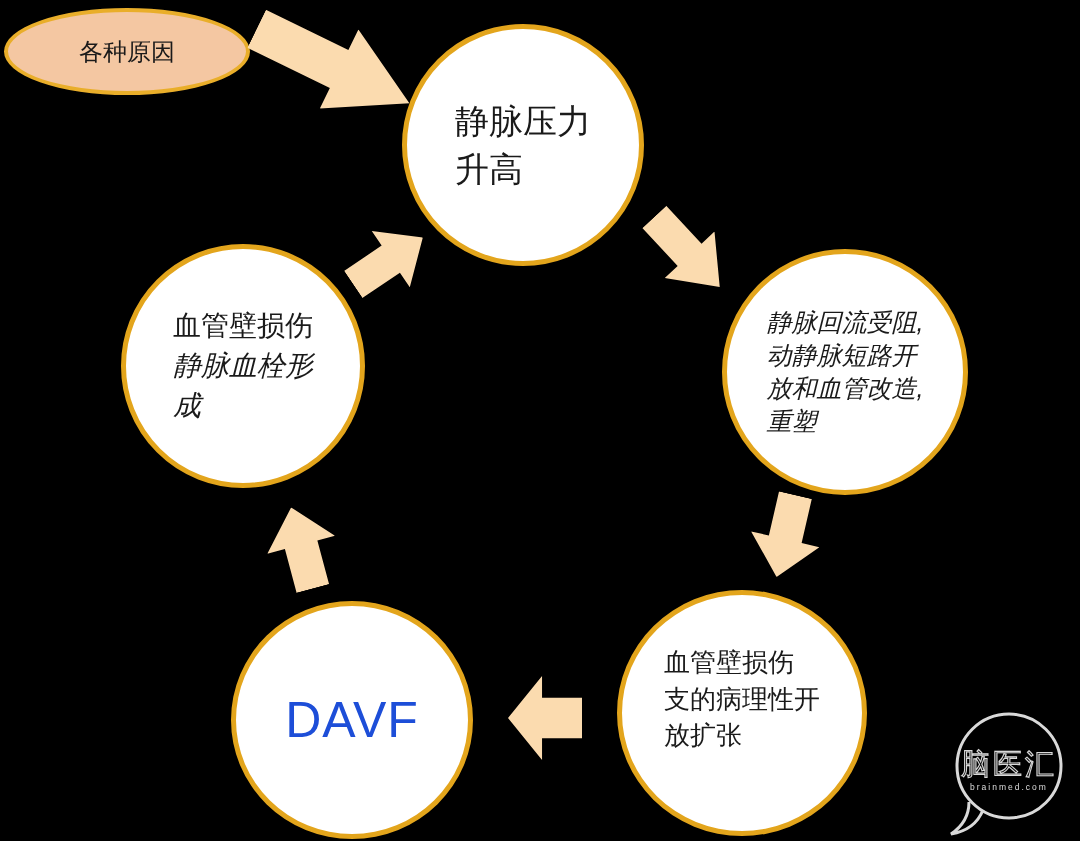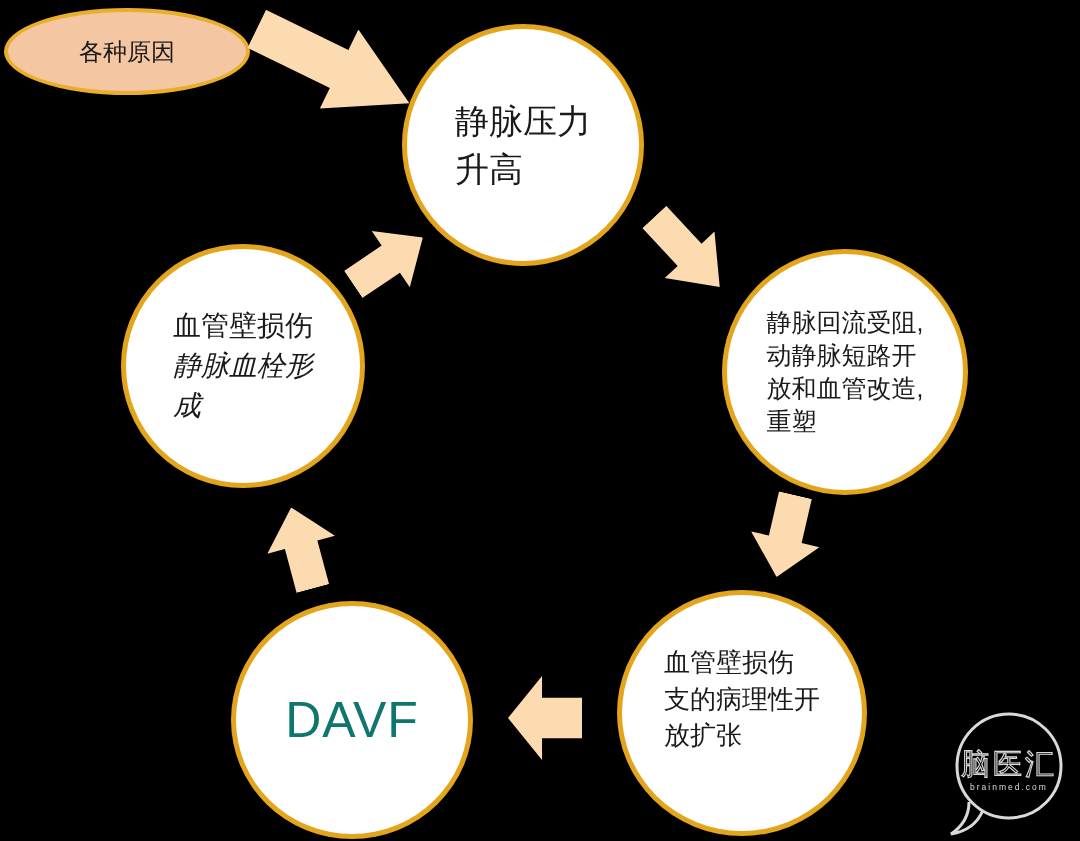--- a/index.html
+++ b/index.html
@@ -30,23 +30,23 @@
     border: 4px solid #E9AE2A;
     border-radius: 50%;
     font-size: 24px;
   }
   .circle {
     background: #FFFFFF;
     border: 5px solid #E3A51C;
     border-radius: 50%;
   }
   .c-top    { left: 402px; top: 24px;  width: 242px; height: 242px; font-size: 34px; line-height: 1.42; }
-  .c-right  { left: 722px; top: 249px; width: 246px; height: 246px; font-size: 25px; line-height: 1.33; }
+  .c-right  { left: 722px; top: 249px; width: 246px; height: 246px; font-size: 25px; line-height: 1.33; font-style: italic; }
   .c-br     { left: 617px; top: 590px; width: 250px; height: 246px; font-size: 26px; line-height: 1.42; padding-bottom: 28px; }
-  .c-davf   { left: 231px; top: 601px; width: 242px; height: 238px; font-size: 50px; letter-spacing: 1px; color: #0f766e; }
+  .c-davf   { left: 231px; top: 601px; width: 242px; height: 238px; font-size: 50px; letter-spacing: 1px; color: #1d4ed8; }
   .c-left   { left: 121px; top: 244px; width: 244px; height: 244px; font-size: 28px; line-height: 1.42; }
   .c-left .para + .para { margin-top: 0; font-style: italic; }
   .pre { white-space: pre-line; }
   .arrow {
     position: absolute;
     background: #FBDBAF;
     clip-path: polygon(0% 26%, 54% 26%, 54% 0%, 100% 50%, 54% 100%, 54% 74%, 0% 74%);
   }
   .a1 { left: 248px; top: 22px;  width: 170px; height: 88px; transform: rotate(26deg); }
   .a2 { left: 639px; top: 218px; width: 96px;  height: 68px; transform: rotate(47deg); }

